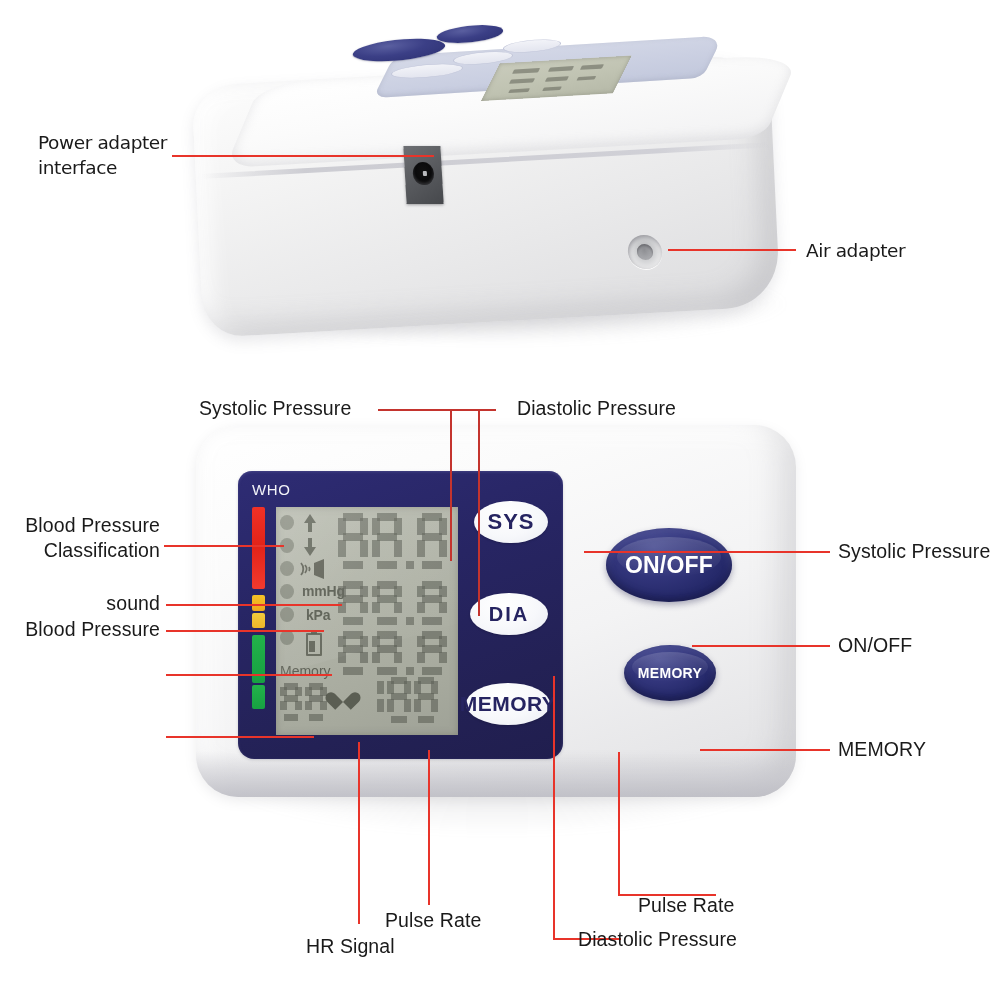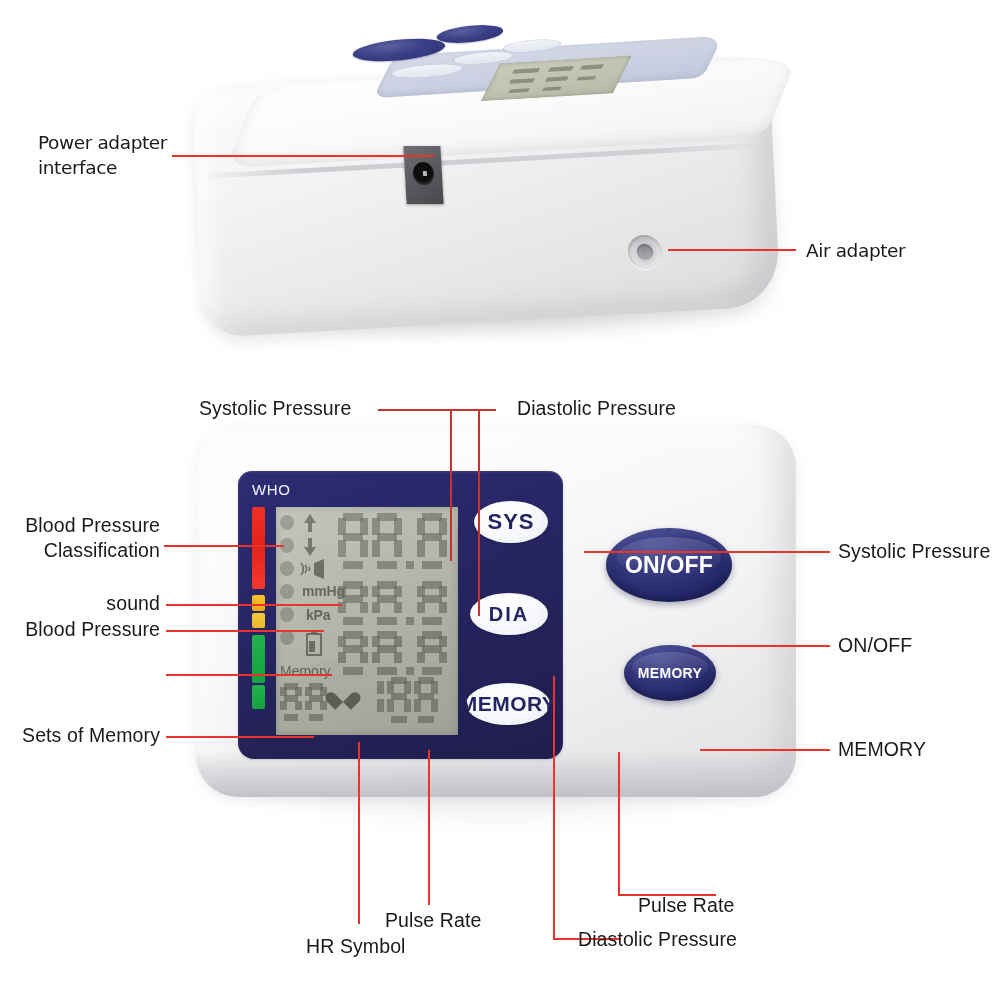--- a/index.html
+++ b/index.html
@@ -369,34 +369,33 @@
   <div class="lh" style="left:164px;top:545px;width:120px;"></div>
 
   <div class="anno r" style="left:0px;top:591px;width:160px;">sound</div>
   <div class="lh" style="left:166px;top:604px;width:176px;"></div>
 
   <div class="anno r" style="left:0px;top:617px;width:160px;">Blood Pressure</div>
   <div class="lh" style="left:166px;top:630px;width:158px;"></div>
 
   <div class="lh" style="left:166px;top:674px;width:166px;"></div>
 
-  <div class="anno r" style="left:0px;top:723px;width:160px;">Sets of Memory</div>
   <div class="lh" style="left:166px;top:736px;width:148px;"></div>
 
   <div class="lh" style="left:584px;top:551px;width:246px;"></div>
   <div class="anno" style="left:838px;top:539px;">Systolic Pressure</div>
 
   <div class="lh" style="left:692px;top:645px;width:138px;"></div>
   <div class="anno" style="left:838px;top:633px;">ON/OFF</div>
 
   <div class="lh" style="left:700px;top:749px;width:130px;"></div>
   <div class="anno" style="left:838px;top:737px;">MEMORY</div>
 
   <div class="lv" style="left:358px;top:742px;height:182px;"></div>
-  <div class="anno" style="left:306px;top:934px;">HR Symbol</div>
+  <div class="anno" style="left:306px;top:934px;">HR Signal</div>
 
   <div class="lv" style="left:428px;top:750px;height:155px;"></div>
   <div class="anno" style="left:385px;top:908px;">Pulse Rate</div>
 
   <div class="lv" style="left:618px;top:752px;height:142px;"></div>
   <div class="lh" style="left:618px;top:894px;width:98px;"></div>
   <div class="anno" style="left:638px;top:893px;">Pulse Rate</div>
 
   <div class="lv" style="left:553px;top:676px;height:262px;"></div>
   <div class="lh" style="left:553px;top:938px;width:68px;"></div>

